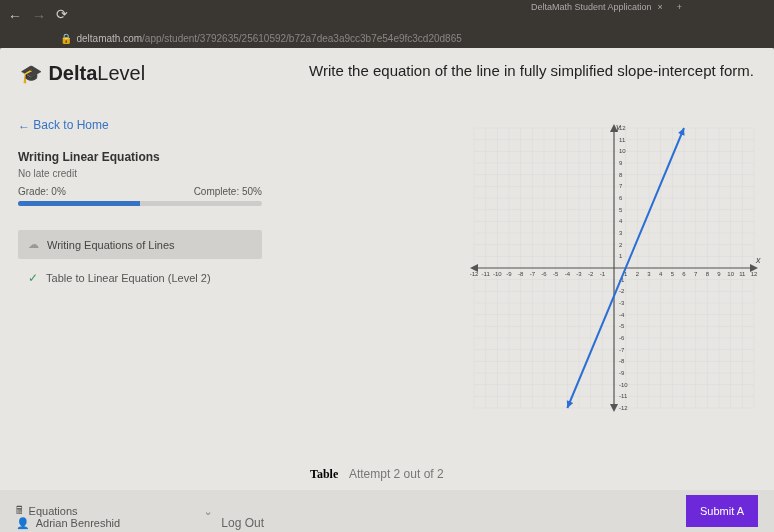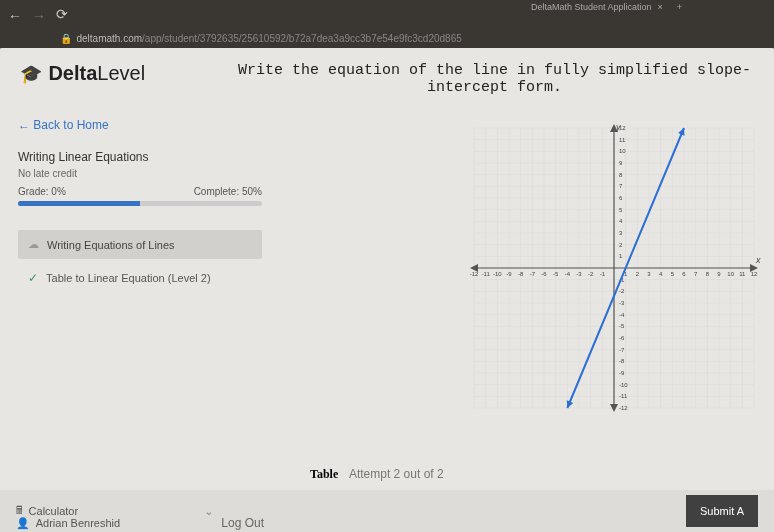--- a/index.html
+++ b/index.html
@@ -8,24 +8,24 @@
 .nav-btn{color:#ccc;font-size:14px;cursor:pointer}
 .tab-area{position:absolute;top:0;right:92px;height:14px;display:flex;align-items:center;gap:6px;color:#aaa;font-size:9px}
 .url-bar{background:#3a3632;height:20px;display:flex;align-items:center;padding-left:60px;color:#bbb;font-size:10px}
 .secure{color:#8a8;margin-right:4px}
 .app{background:#e8e6e3;height:484px;position:relative;border-radius:2px}
 .header-row{display:flex;align-items:flex-start;padding:14px 20px 8px}
 .logo-area{display:flex;align-items:center;gap:6px}
 .logo-icon{color:#333;font-size:18px}
 .logo-text{font-size:20px;font-weight:300;color:#222}
 .logo-text b{font-weight:700}
-.prompt{flex:1;text-align:center;padding-left:90px;font-family:Liberation Mono, monospace;font-size:15px;color:#222}
+.prompt{flex:1;text-align:right;padding-left:90px;font-family:Liberation Sans, sans-serif;font-size:15px;color:#222}
 .sidebar{position:absolute;left:0;top:70px;width:280px;padding:0 18px}
 .back-link{color:#3673c4;font-size:12px;margin-bottom:18px;display:block}
-.assign-title{font-weight:400;font-size:12px;color:#333;margin-bottom:4px}
+.assign-title{font-weight:700;font-size:12px;color:#333;margin-bottom:4px}
 .credit{font-size:10px;color:#666;margin-bottom:7px}
 .stats{display:flex;justify-content:space-between;font-size:10px;color:#555;margin-bottom:4px}
 .prog-bar{height:5px;background:#ccc;border-radius:3px;overflow:hidden;margin-bottom:24px}
 .prog-fill{height:100%;width:50%;background:#3673c4}
 .skill{font-size:11px;padding:8px 10px;margin-bottom:4px;display:flex;align-items:center;gap:8px;color:#444;border-radius:2px}
 .skill.active{background:#d2d0cd}
 .skill.done{color:#3a9a5a}
 .chk{color:#3a9a5a;font-size:12px}
 .cloud{color:#999;font-size:11px}
 .graph-area{position:absolute;right:10px;top:70px;width:300px;height:300px}
@@ -36,21 +36,21 @@
 .data-line{stroke:#2a6fd6;stroke-width:2;fill:none}
 .axis-label{font-size:9px;fill:#444;font-style:italic}
 .answer-area{position:absolute;left:310px;bottom:50px;font-size:12px}
 .answer-area b{font-family:Georgia,serif;font-weight:700;margin-right:8px}
 .attempt{color:#777;font-size:12px}
 .footer{position:absolute;bottom:0;left:0;right:0;height:42px;background:#dedcd9;display:flex;align-items:center;padding:0 16px}
 .calc{font-size:11px;color:#555;display:flex;align-items:center;gap:6px;flex:1}
 .calc-chev{color:#888;margin-left:120px}
 .user-row{position:absolute;bottom:-2px;left:0;padding:4px 16px;font-size:11px;color:#555;display:flex;align-items:center;gap:6px;width:280px}
 .logout{font-size:12px;color:#666;margin-left:auto}
-.submit{margin-left:auto;background:#404040;color:#fff;font-size:11px;padding:10px 14px;border:none}
+.submit{margin-left:auto;background:#6d28d9;color:#fff;font-size:11px;padding:10px 14px;border:none}
 </style>
 </head>
 <body>
 
 <div class="browser-chrome">
   <span class="nav-btn">←</span>
   <span class="nav-btn" style="opacity:.4">→</span>
   <span class="nav-btn">⟳</span>
   <div class="tab-area">
     <span>DeltaMath Student Application</span>
@@ -219,21 +219,21 @@
   </div>
 
   <div class="answer-area">
     <b>Table</b>
     <span class="attempt">Attempt 2 out of 2</span>
   </div>
 
   <div class="footer">
     <div class="calc">
       <span>🖩</span>
-      <span>Calculator</span>
+      <span>Equations</span>
       <span class="calc-chev">⌄</span>
     </div>
     <button class="submit">Submit A</button>
   </div>
 
   <div class="user-row">
     <span>👤</span>
     <span>Adrian Benreshid</span>
     <span class="logout">Log Out</span>
   </div>

